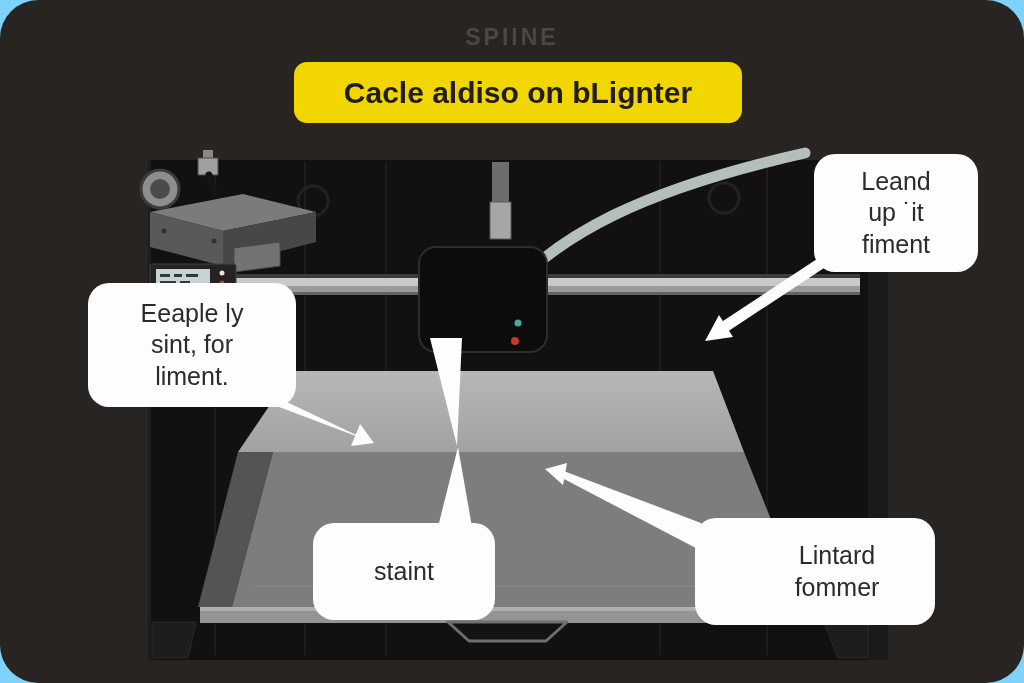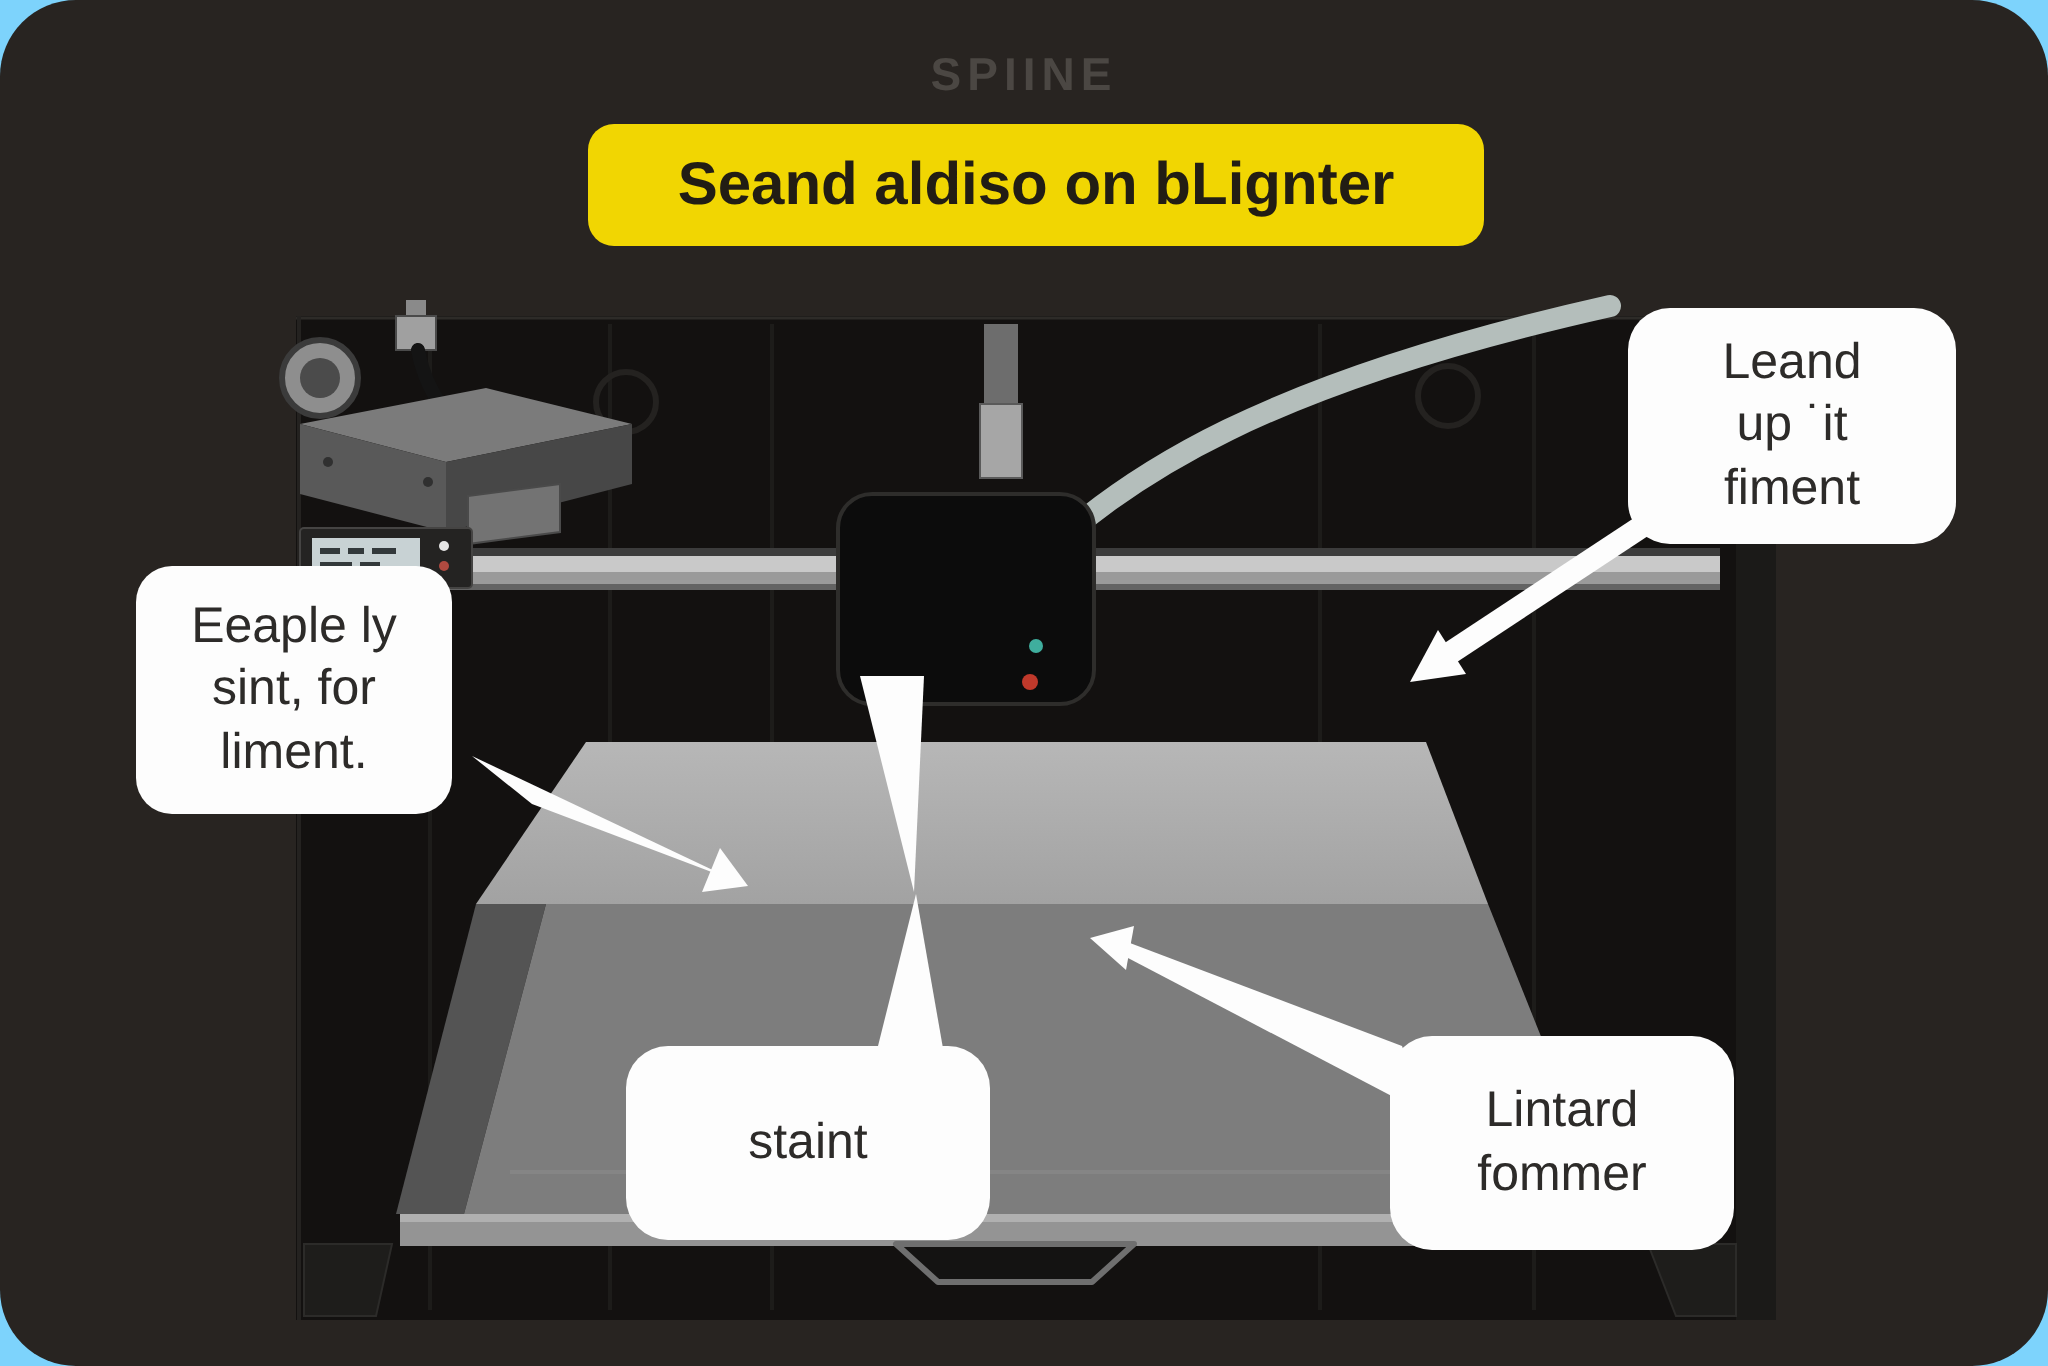--- a/index.html
+++ b/index.html
@@ -13,24 +13,24 @@
 
   .banner{position:absolute;left:294px;top:62px;width:448px;height:61px;
           background:#f1d602;border-radius:13px;display:flex;align-items:center;justify-content:center;
           font-size:30px;font-weight:700;color:#221d14;}
 
   .callout{position:absolute;background:#fdfdfd;border-radius:21px;
            display:flex;flex-direction:column;justify-content:center;
            font-size:25px;font-weight:500;color:#2d2b29;line-height:1.26;text-align:center;}
   .callout span{display:block;white-space:nowrap;}
   .c-leand   {left:814px;top:154px;width:164px;height:118px;}
-  .c-eeaple  {left:68px; top:283px;width:158px;height:124px;border-radius:18px;}
+  .c-eeaple  {left:88px; top:283px;width:208px;height:124px;}
   .c-seand   {left:378px;top:245px;width:134px;height:97px;border-radius:24px;}
   .c-ensigted{left:313px;top:523px;width:182px;height:97px;}
-  .c-lintard {left:695px;top:518px;width:172px;height:107px;}
+  .c-lintard {left:695px;top:518px;width:196px;height:107px;padding-left:44px;}
 </style>
 </head>
 <body>
 
 <div class="stage">
   <div class="card"></div>
 
   <svg class="illustration" viewBox="0 0 1024 683">
 
     <g>
@@ -117,21 +117,21 @@
       <polygon points="701,523 713,557 564,479 561,470"></polygon>
       <polygon points="545,469 567,463 563,485"></polygon>
       <polygon points="817,259 824,268 727,332 720,323"></polygon>
       <polygon points="705,341 719,315 733,337"></polygon>
     </g>
   </svg>
 
   <div class="logo">SPIINE</div>
 
   <div class="banner">
-    <span>Seand aldiso on bLignter</span>
+    <span>Cacle aldiso on bLignter</span>
   </div>
 
   <div class="callout c-leand">
     <span>Leand</span>
     <span>up ˙it</span>
     <span>fiment</span>
   </div>
 
   <div class="callout c-eeaple">
     <span>Eeaple ly</span>

